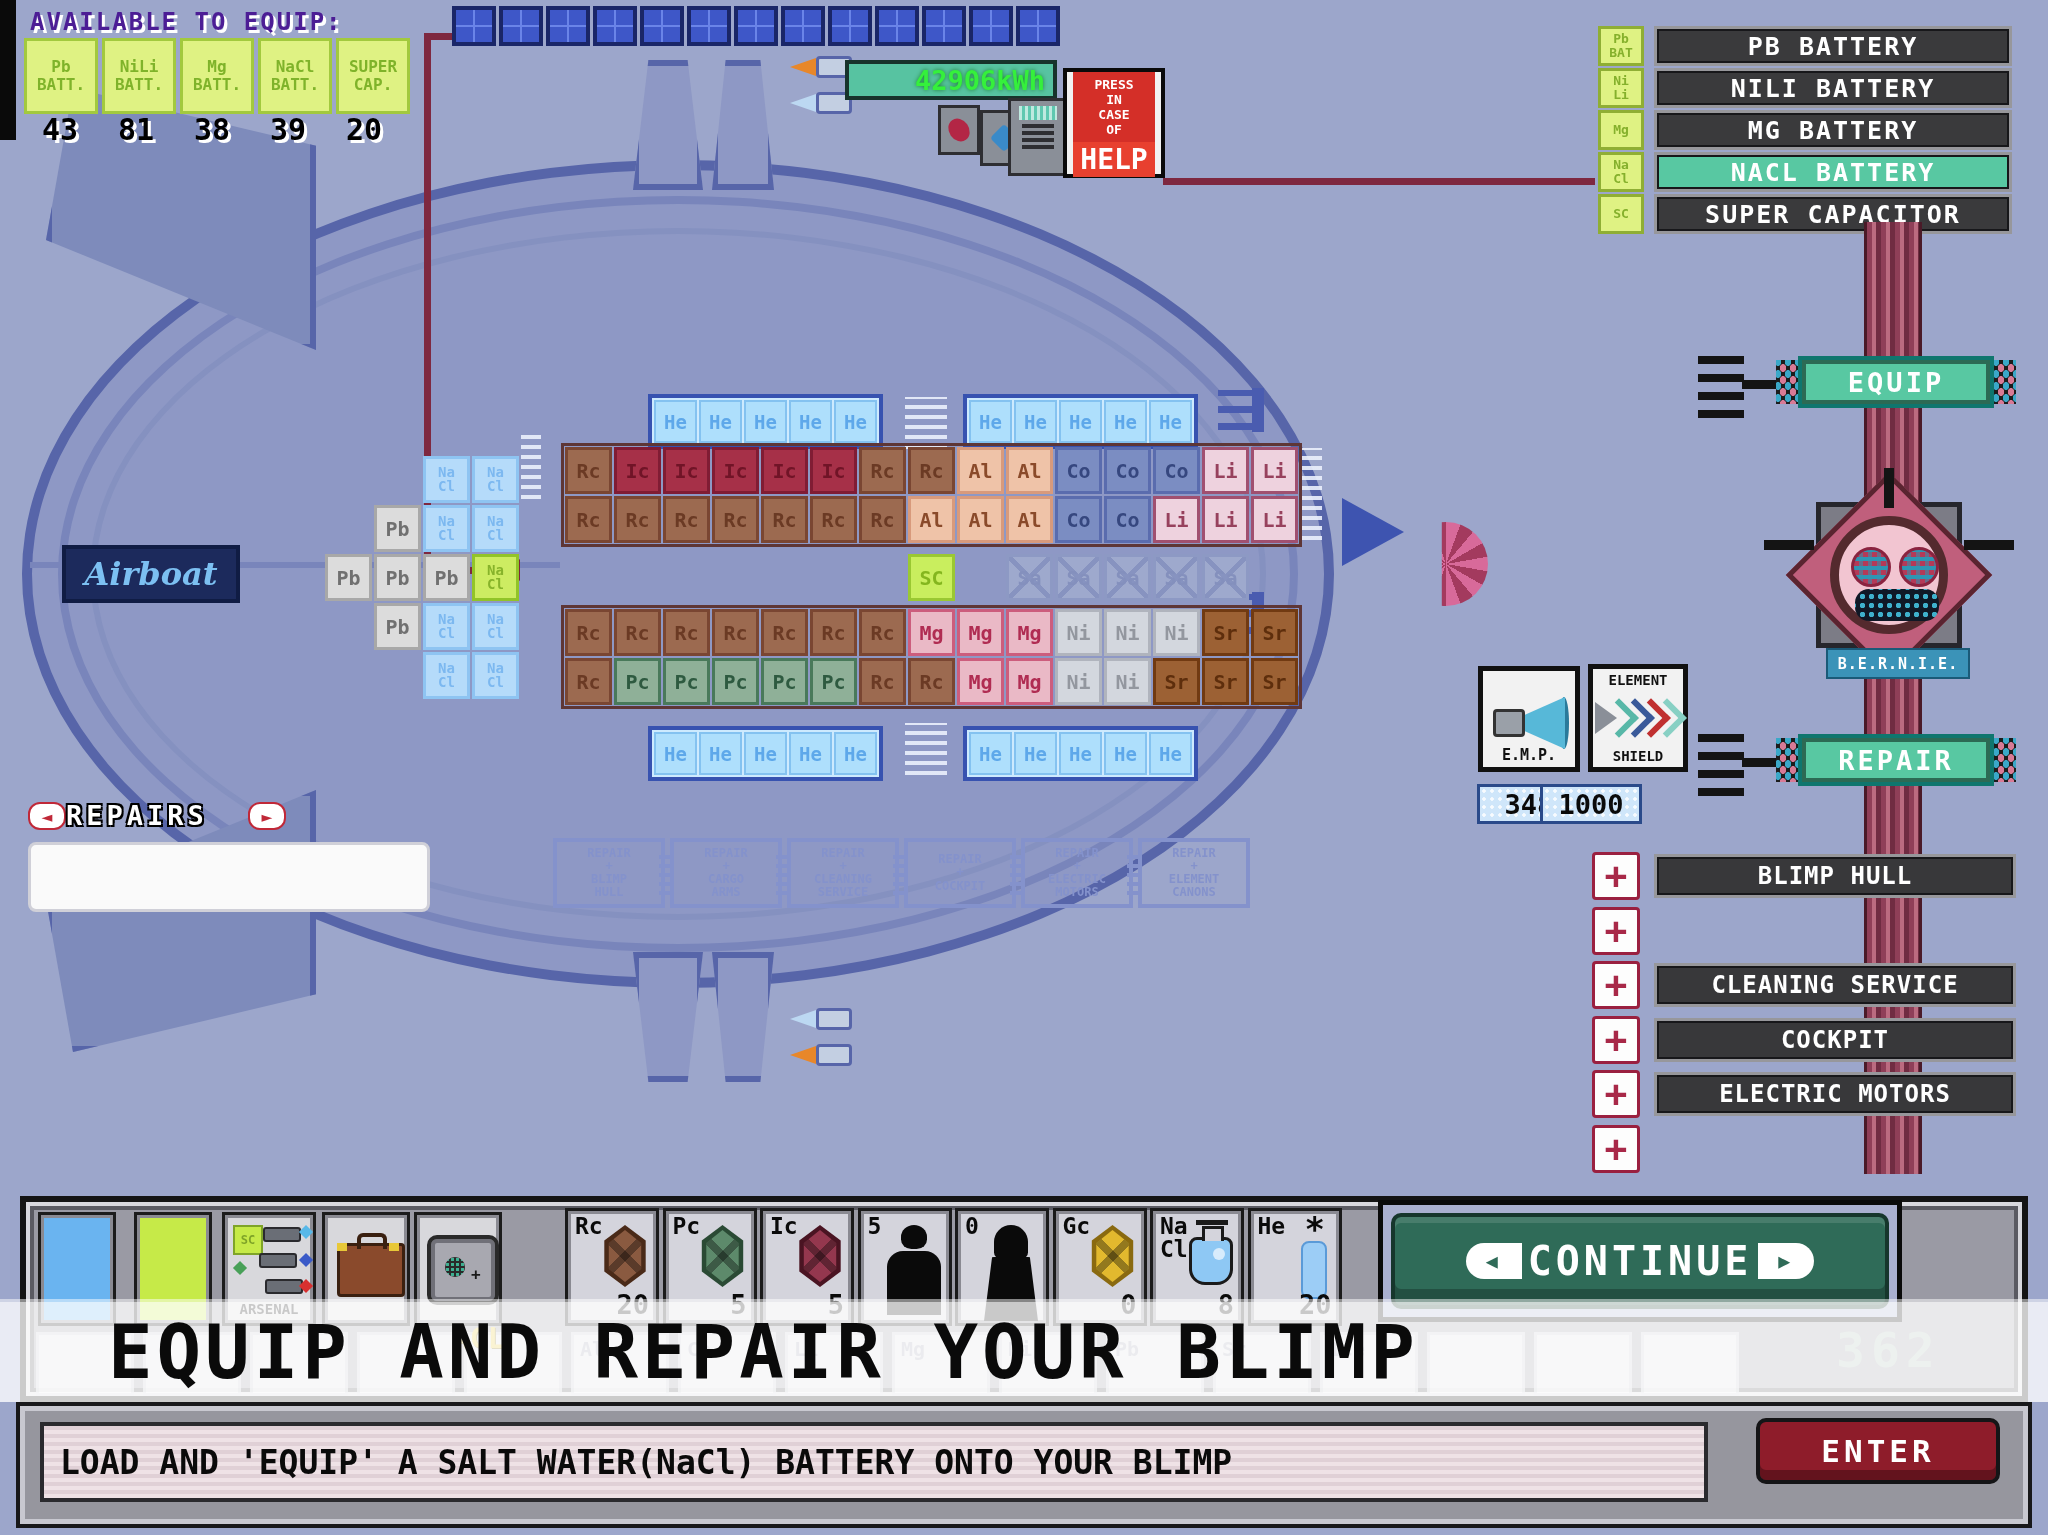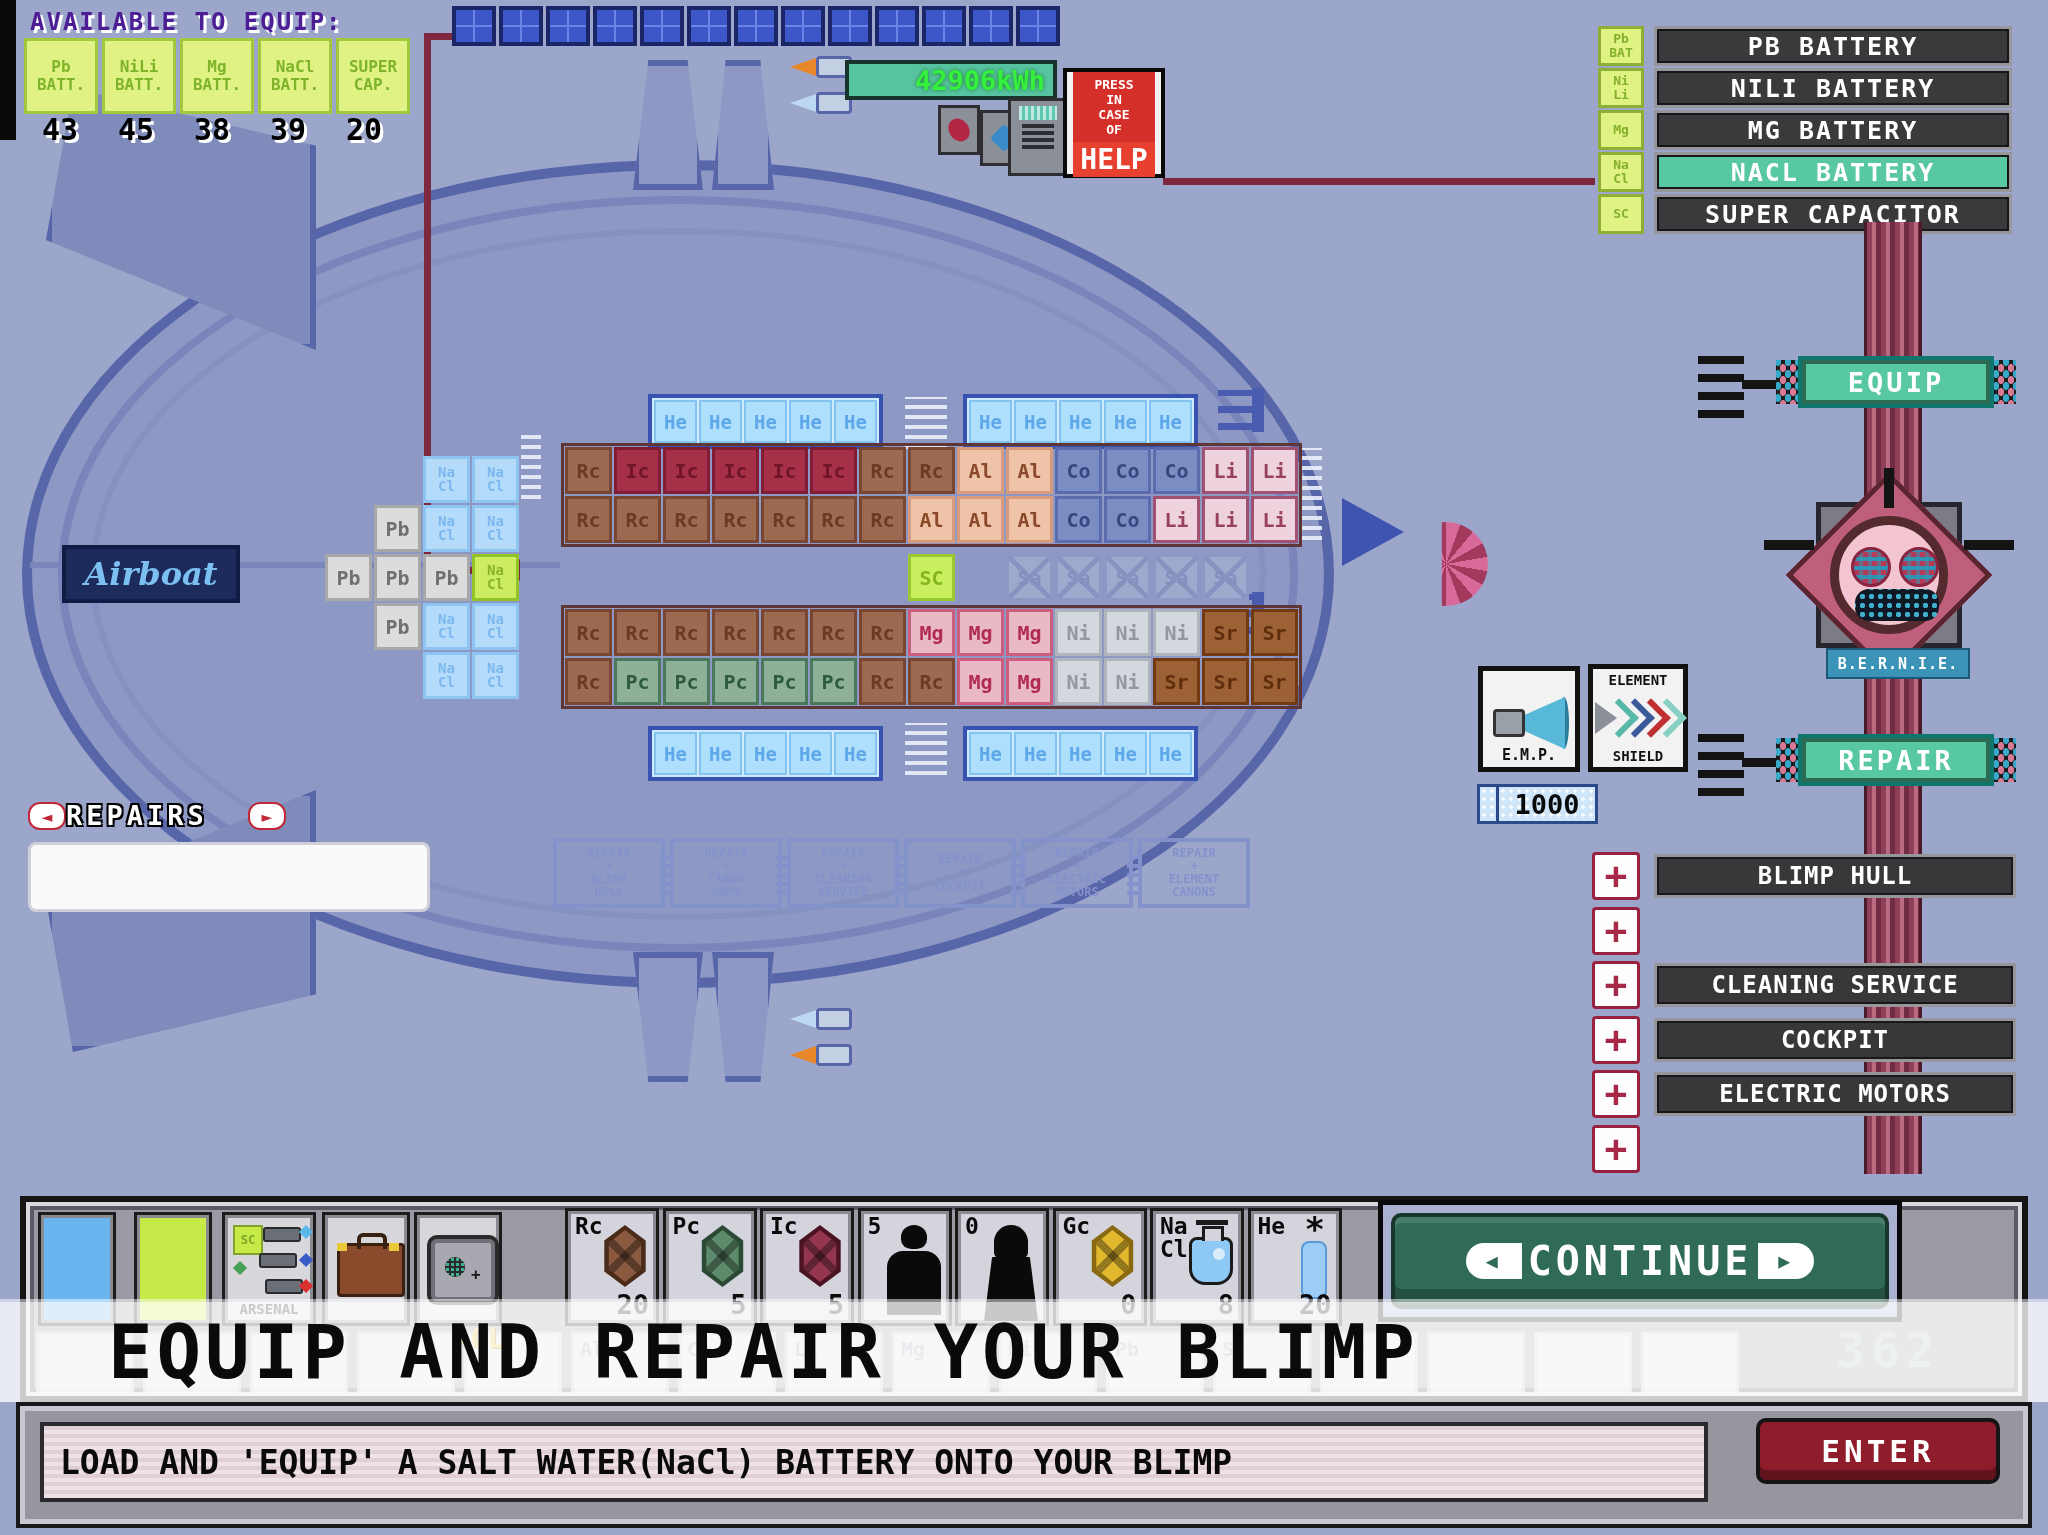--- a/index.html
+++ b/index.html
@@ -291,21 +291,21 @@
         <span>NaCl</span>
         <span>BATT.</span>
       </div>
       <div class="chip">
         <span>SUPER</span>
         <span>CAP.</span>
       </div>
     </div>
   <div class="abs" id="counts">
       <div class="count">43</div>
-      <div class="count">45</div>
+      <div class="count">81</div>
       <div class="count">38</div>
       <div class="count">39</div>
       <div class="count">20</div>
     </div>
 
   <div class="abs" id="solar-row">
       <div class="panel"></div>
       <div class="panel"></div>
       <div class="panel"></div>
       <div class="panel"></div>
@@ -417,21 +417,21 @@
     <div class="chevs">
       <div class="graytri"></div>
       <div class="chev" style="border-right:6px solid #58b8a8;border-bottom:6px solid #58b8a8;"></div>
       <div class="chev" style="border-right:6px solid #3a5a9a;border-bottom:6px solid #3a5a9a;"></div>
       <div class="chev" style="border-right:6px solid #c03030;border-bottom:6px solid #c03030;"></div>
       <div class="chev" style="border-right:6px solid #88d0c4;border-bottom:6px solid #88d0c4;"></div>
     </div>
     <span class="lbl">SHIELD</span>
   </div>
   <div class="abs valbox" style="left:1477px;top:784px;width:104px;height:40px;">348</div>
-  <div class="abs valbox" style="left:1496px;top:784px;width:102px;height:40px;">1000</div>
+  <div class="abs valbox" style="left:1540px;top:784px;width:102px;height:40px;">1000</div>
 
   <div id="upgrade-menu">
       <div class="up-row" style="left: 1592px; top: 852px;">
         <div class="plusbtn">+</div>
         <div class="up-bar">BLIMP HULL</div>
       </div>
       <div class="up-row" style="left: 1592px; top: 906.5px;">
         <div class="plusbtn">+</div>
       </div>
       <div class="up-row" style="left: 1592px; top: 961px;">

